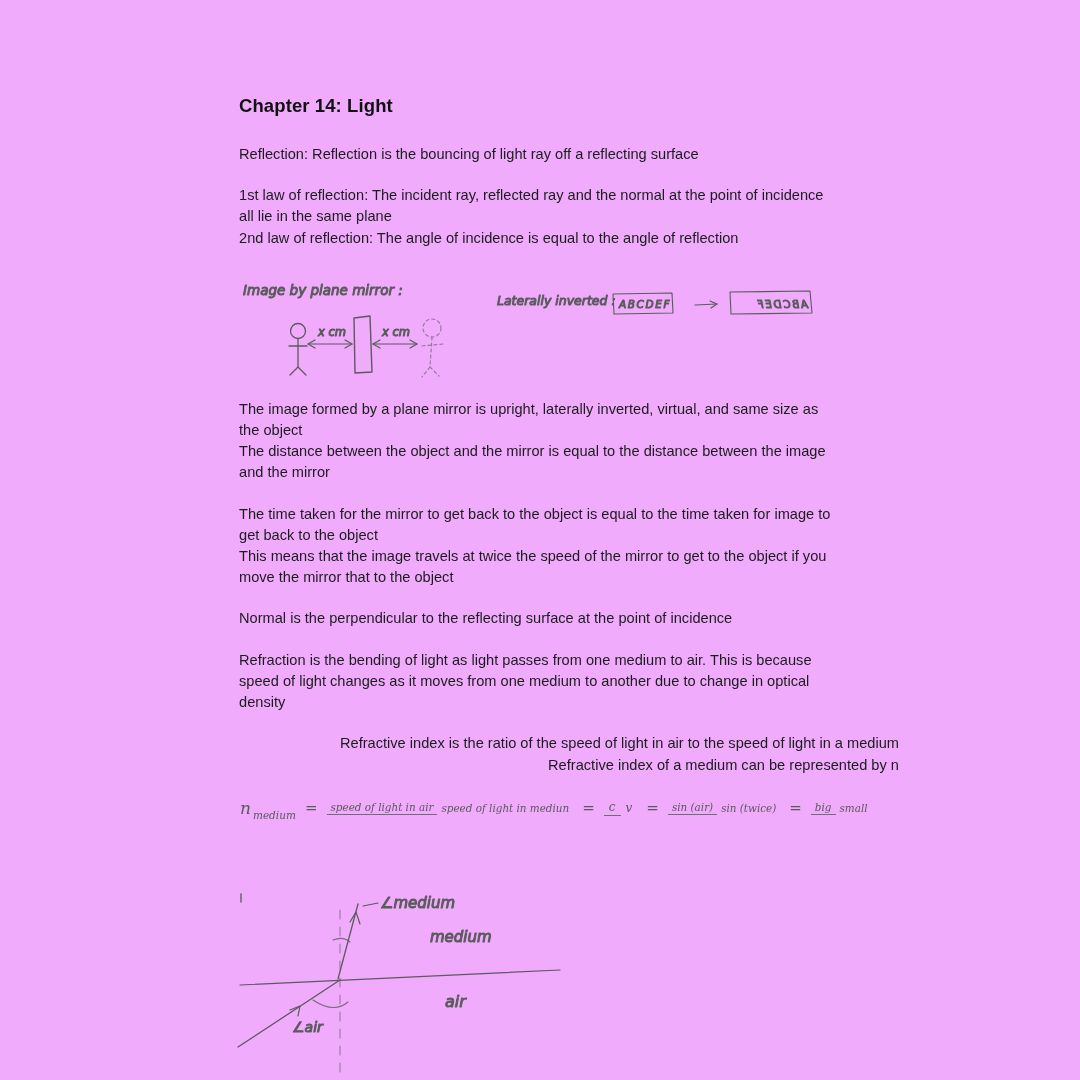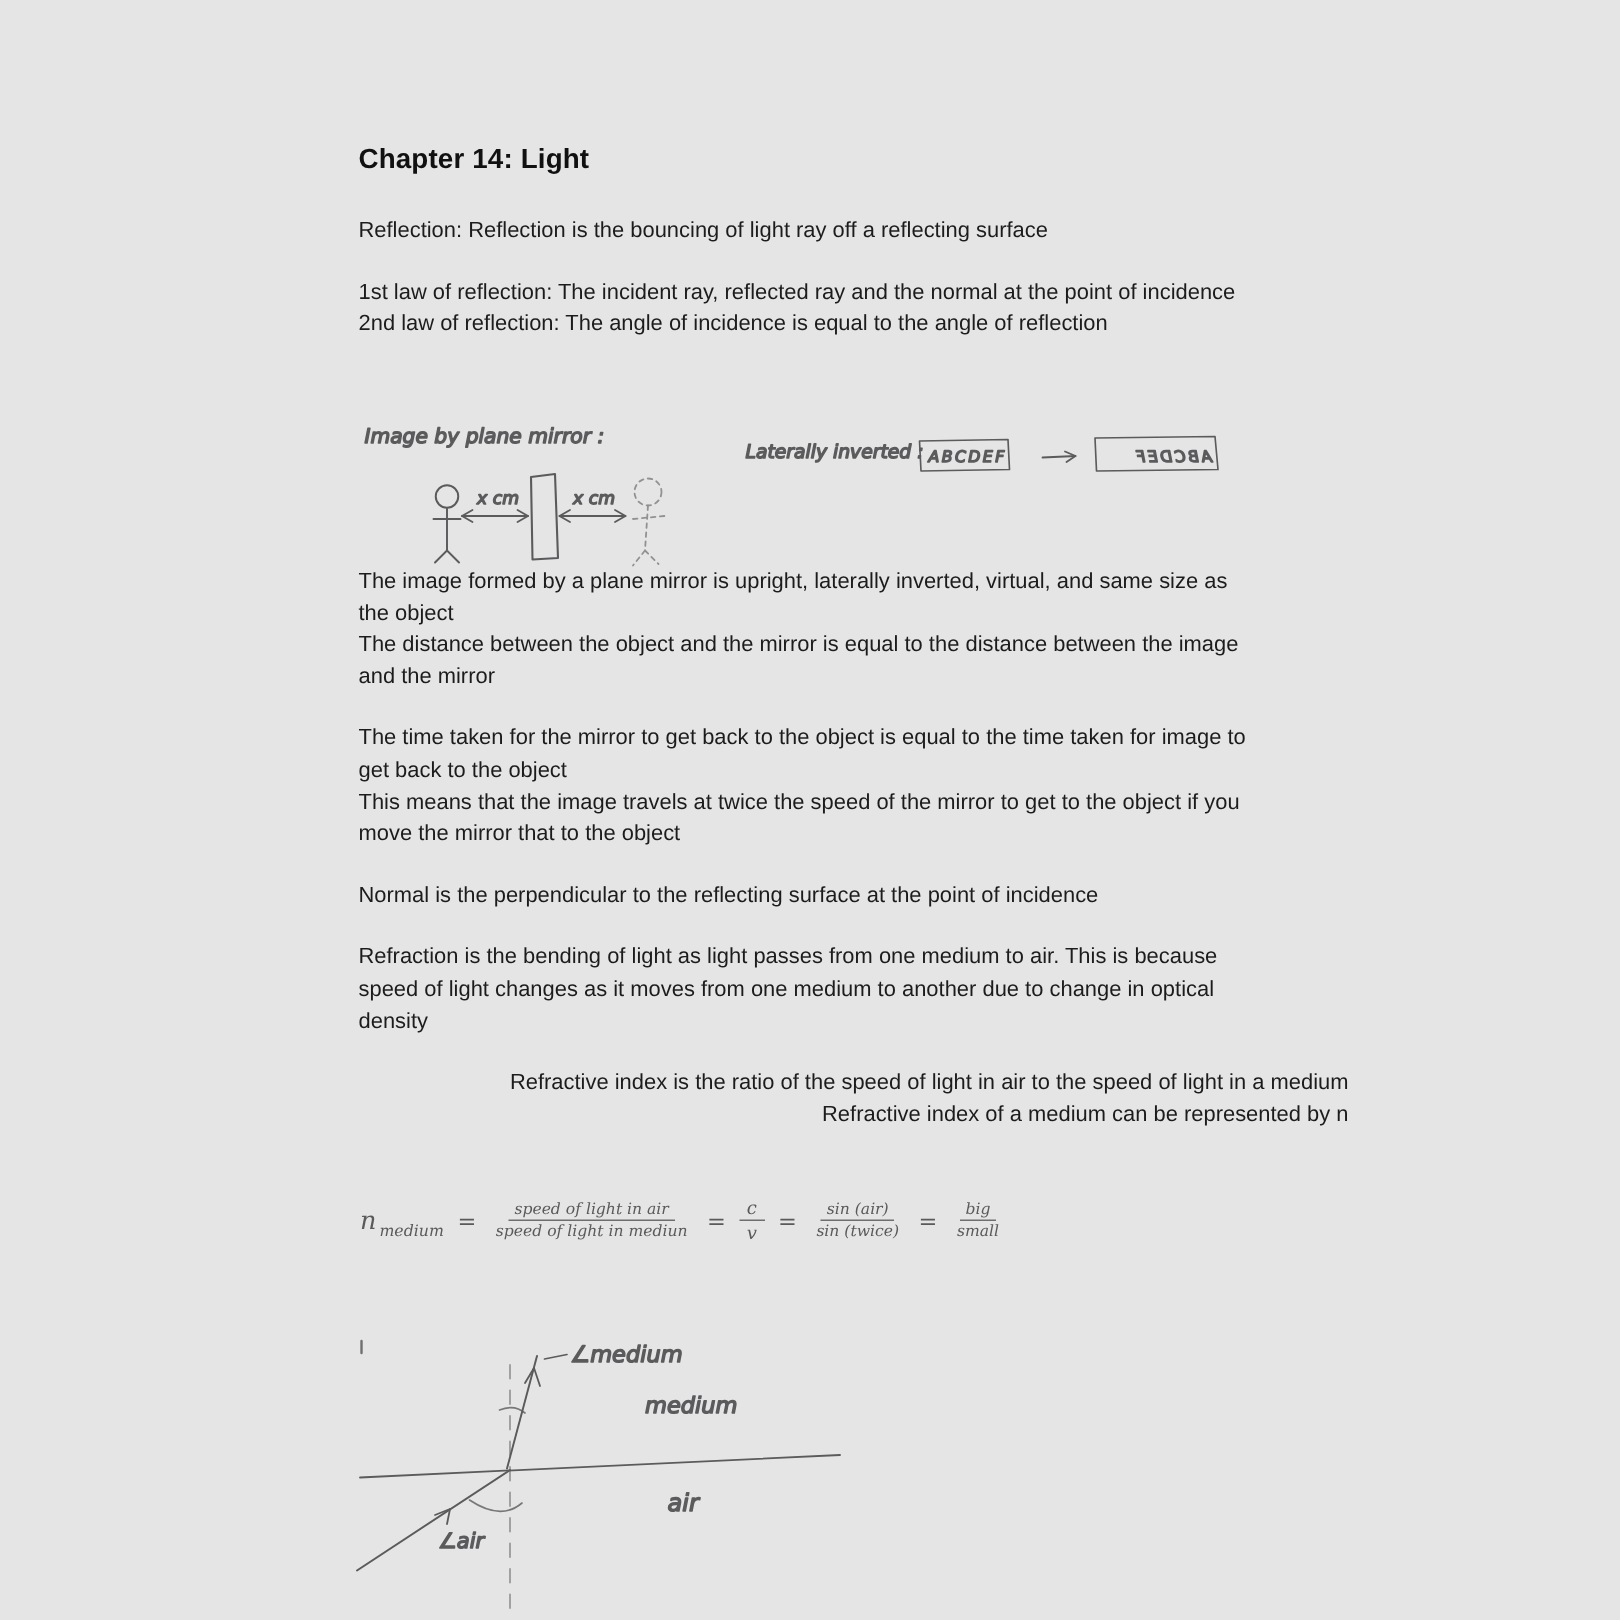--- a/index.html
+++ b/index.html
@@ -14,21 +14,21 @@
     overflow: hidden;
     font-family: "Liberation Sans", sans-serif;
     color: #1a1a1a;
     -webkit-font-smoothing: antialiased;
   }
   .page {
     position: absolute;
     left: 0; top: 0;
     width: 1080px;
     height: 1080px;
-    background: #e5e5e5;
+    background: #f0abfc;
   }
   .content {
     position: absolute;
     left: 239px;
     top: 94px;
     width: 660px;
   }
   .doc-title {
     font-size: 18.5px;
     font-weight: bold;
@@ -79,21 +79,21 @@
     position: relative;
     top: 7px;
     left: 0px;
   }
   .eq-eq {
     font-size: 15px;
     margin: 0 9px;
   }
   .frac {
     display: inline-flex;
-    flex-direction: column;
+    flex-direction: row;
     align-items: center;
     justify-content: center;
     line-height: 1.18;
   }
   .frac .num {
     font-size: 10.4px;
     padding: 0 4px 1px 4px;
     border-bottom: 1px solid #6e6e70;
   }
   .frac .den {
@@ -124,20 +124,21 @@
   <div class="content">
 
     <h1 class="doc-title">Chapter 14: Light</h1>
 
     <p class="para">
       <span class="line">Reflection: Reflection is the bouncing of light ray off a reflecting surface</span>
     </p>
 
     <p class="para">
       <span class="line">1st law of reflection: The incident ray, reflected ray and the normal at the point of incidence</span>
+      <span class="line">all lie in the same plane</span>
       <span class="line">2nd law of reflection: The angle of incidence is equal to the angle of reflection</span>
     </p>
 
     <div style="height:130px"></div>
 
     <p class="para">
       <span class="line">The image formed by a plane mirror is upright, laterally inverted, virtual, and same size as</span>
       <span class="line">the object</span>
       <span class="line">The distance between the object and the mirror is equal to the distance between the image</span>
       <span class="line">and the mirror</span>

